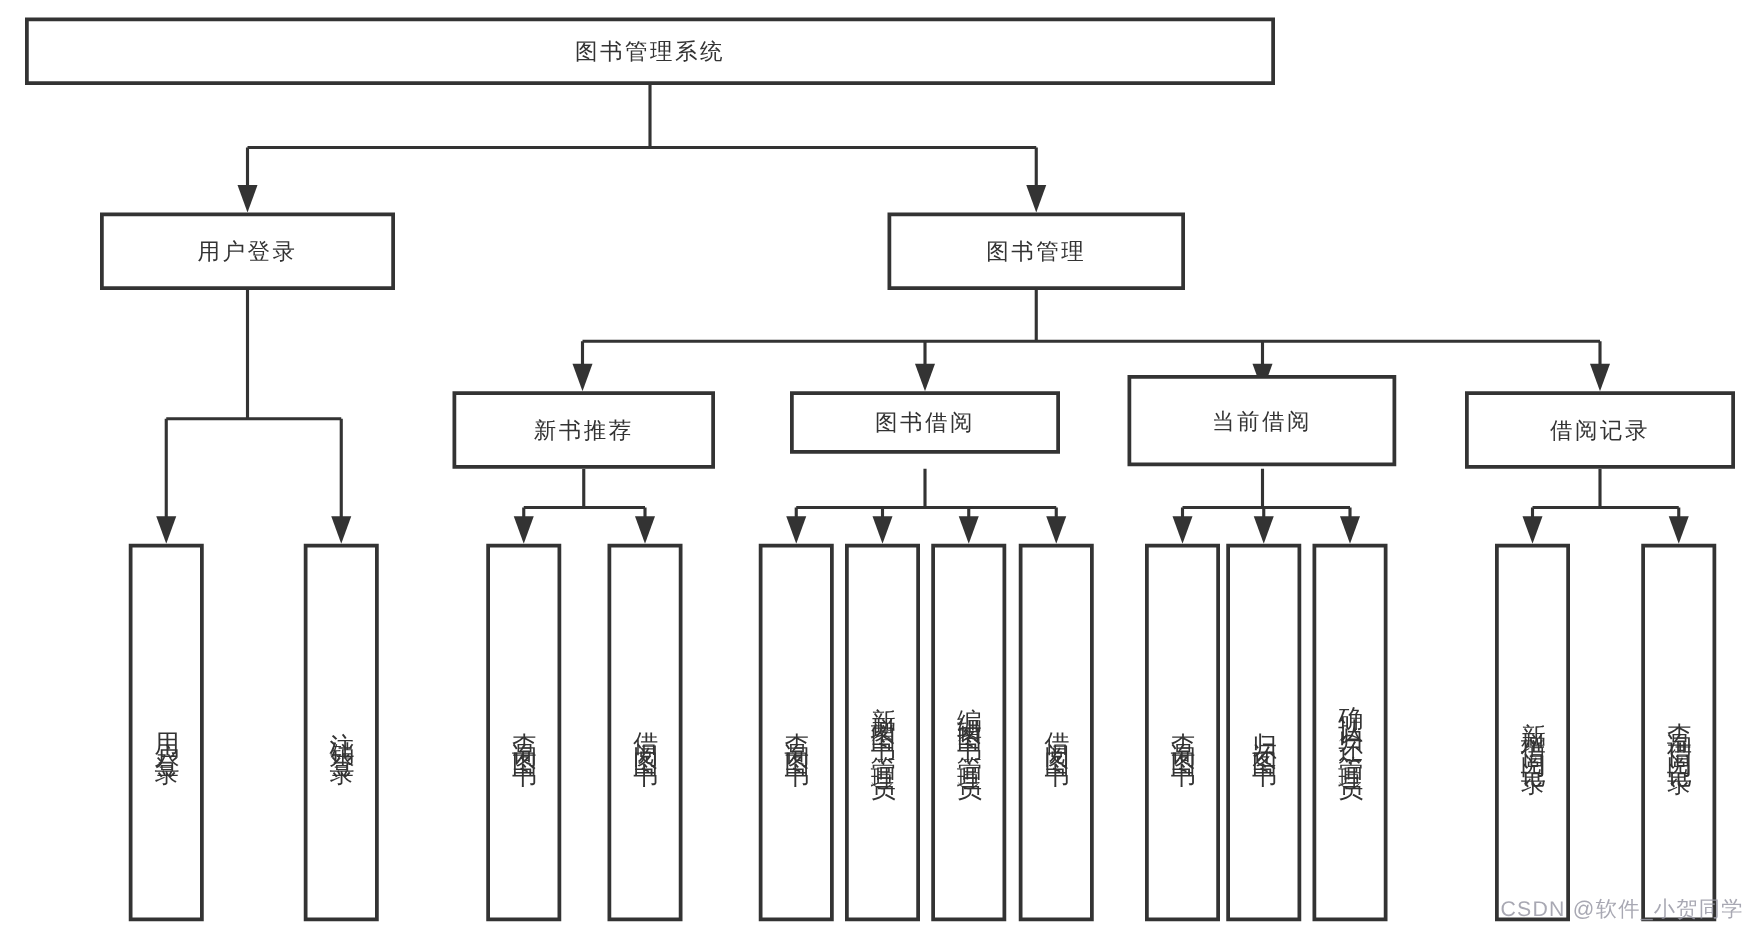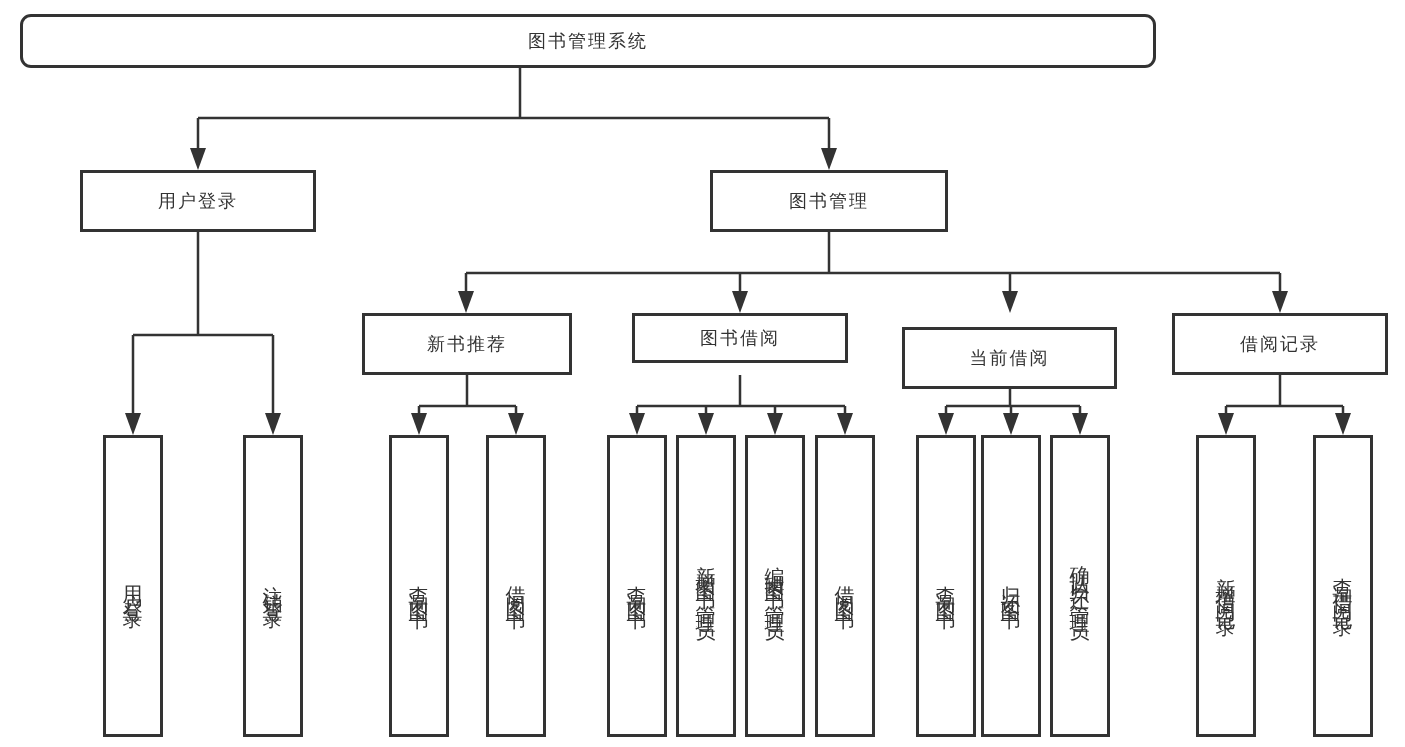--- a/index.html
+++ b/index.html
@@ -96,28 +96,28 @@
       <polygon points="767,413 783,413 775,435"></polygon>
       <polygon points="837,413 853,413 845,435"></polygon>
       <polygon points="938,413 954,413 946,435"></polygon>
       <polygon points="1003,413 1019,413 1011,435"></polygon>
       <polygon points="1072,413 1088,413 1080,435"></polygon>
       <polygon points="1218,413 1234,413 1226,435"></polygon>
       <polygon points="1335,413 1351,413 1343,435"></polygon>
     </g>
   </svg>
 
-  <div class="hbox" style="left:20px; top:14px; width:1136px; height:54px;border-radius:11px;">图书管理系统</div>
+  <div class="hbox" style="left:20px; top:14px; width:1000px; height:54px;">图书管理系统</div>
 
   <div class="hbox" style="left:80px; top:170px; width:236px; height:62px;">用户登录</div>
   <div class="hbox" style="left:710px; top:170px; width:238px; height:62px;">图书管理</div>
 
   <div class="hbox" style="left:362px; top:313px; width:210px; height:62px;">新书推荐</div>
   <div class="hbox" style="left:632px; top:313px; width:216px; height:50px;">图书借阅</div>
-  <div class="hbox" style="left:902px; top:327px; width:215px; height:62px;">当前借阅</div>
+  <div class="hbox" style="left:902px; top:300px; width:215px; height:73px;">当前借阅</div>
   <div class="hbox" style="left:1172px; top:313px; width:216px; height:62px;">借阅记录</div>
 
   <div class="leaf" style="left:103px;">
     <span>用户登录</span>
   </div>
   <div class="leaf" style="left:243px;">
     <span>注销登录</span>
   </div>
 
   <div class="leaf" style="left:389px;">
@@ -150,14 +150,15 @@
     <span>确认归还（管理员）</span>
   </div>
 
   <div class="leaf" style="left:1196px;">
     <span>新增借阅记录</span>
   </div>
   <div class="leaf" style="left:1313px;">
     <span>查询借阅记录</span>
   </div>
 
+  <div id="watermark">CSDN @软件_小贺同学</div>
 
 </div>
 
 </body></html>

